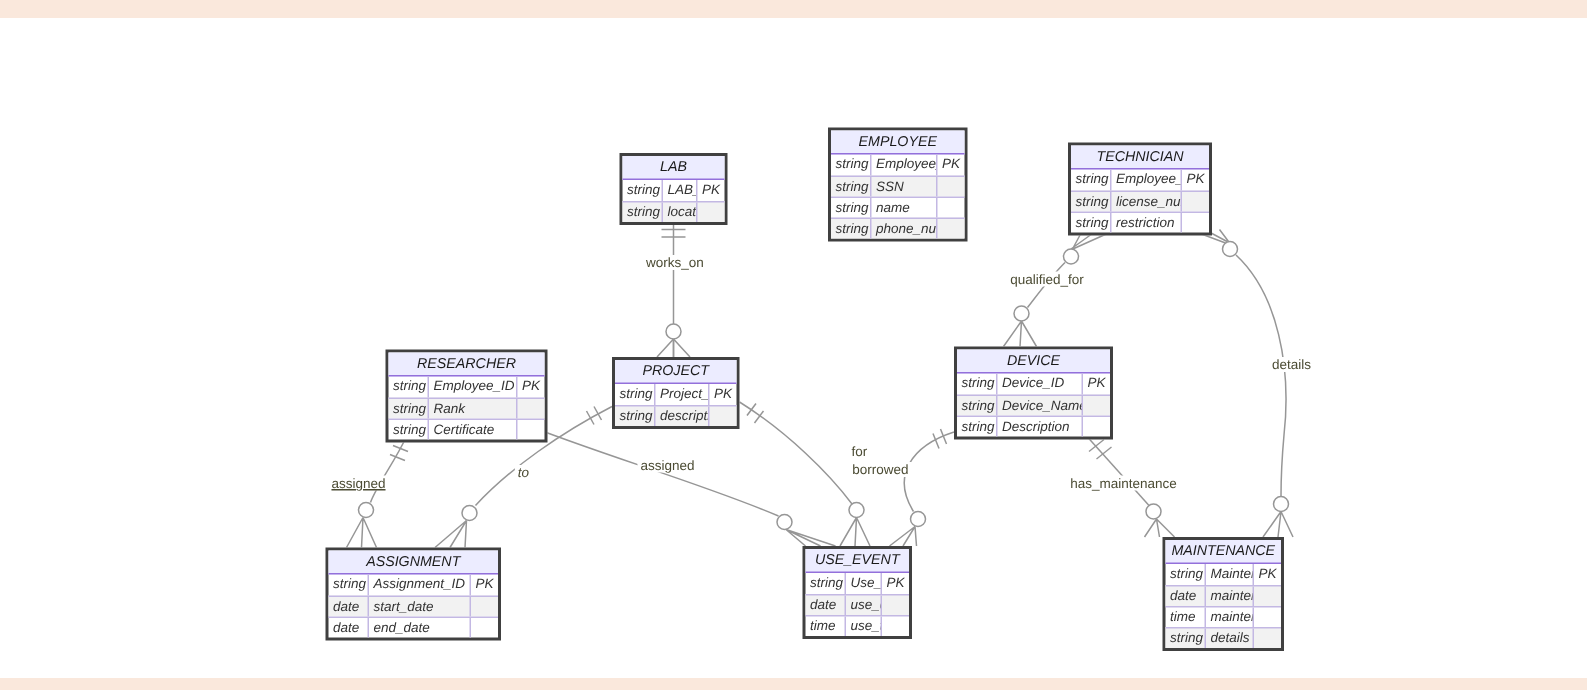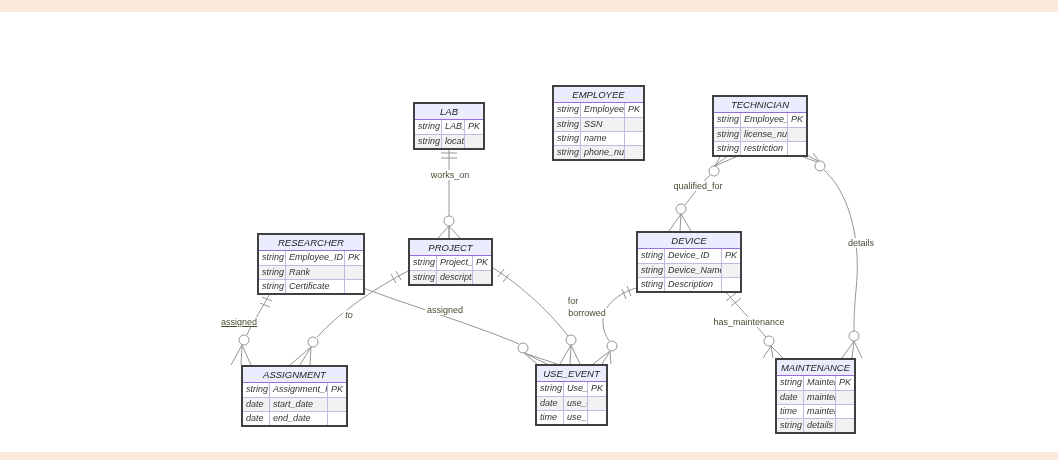--- a/index.html
+++ b/index.html
@@ -203,21 +203,21 @@
         <div class="cell type">string</div>
         <div class="cell aname">Device_Name</div>
         <div class="cell key"></div>
       </div>
       <div class="ent-row">
         <div class="cell type">string</div>
         <div class="cell aname">Description</div>
         <div class="cell key"></div>
       </div>
     </div>
-  <div class="entity" style="left:217px;top:365px;width:107px;margin-left:24px;">
+  <div class="entity" style="left:217px;top:365px;width:117px;">
       <div class="ent-header">ASSIGNMENT</div>
       <div class="ent-row">
         <div class="cell type">string</div>
         <div class="cell aname">Assignment_ID</div>
         <div class="cell key">PK</div>
       </div>
       <div class="ent-row alt">
         <div class="cell type">date</div>
         <div class="cell aname">start_date</div>
         <div class="cell key"></div>

